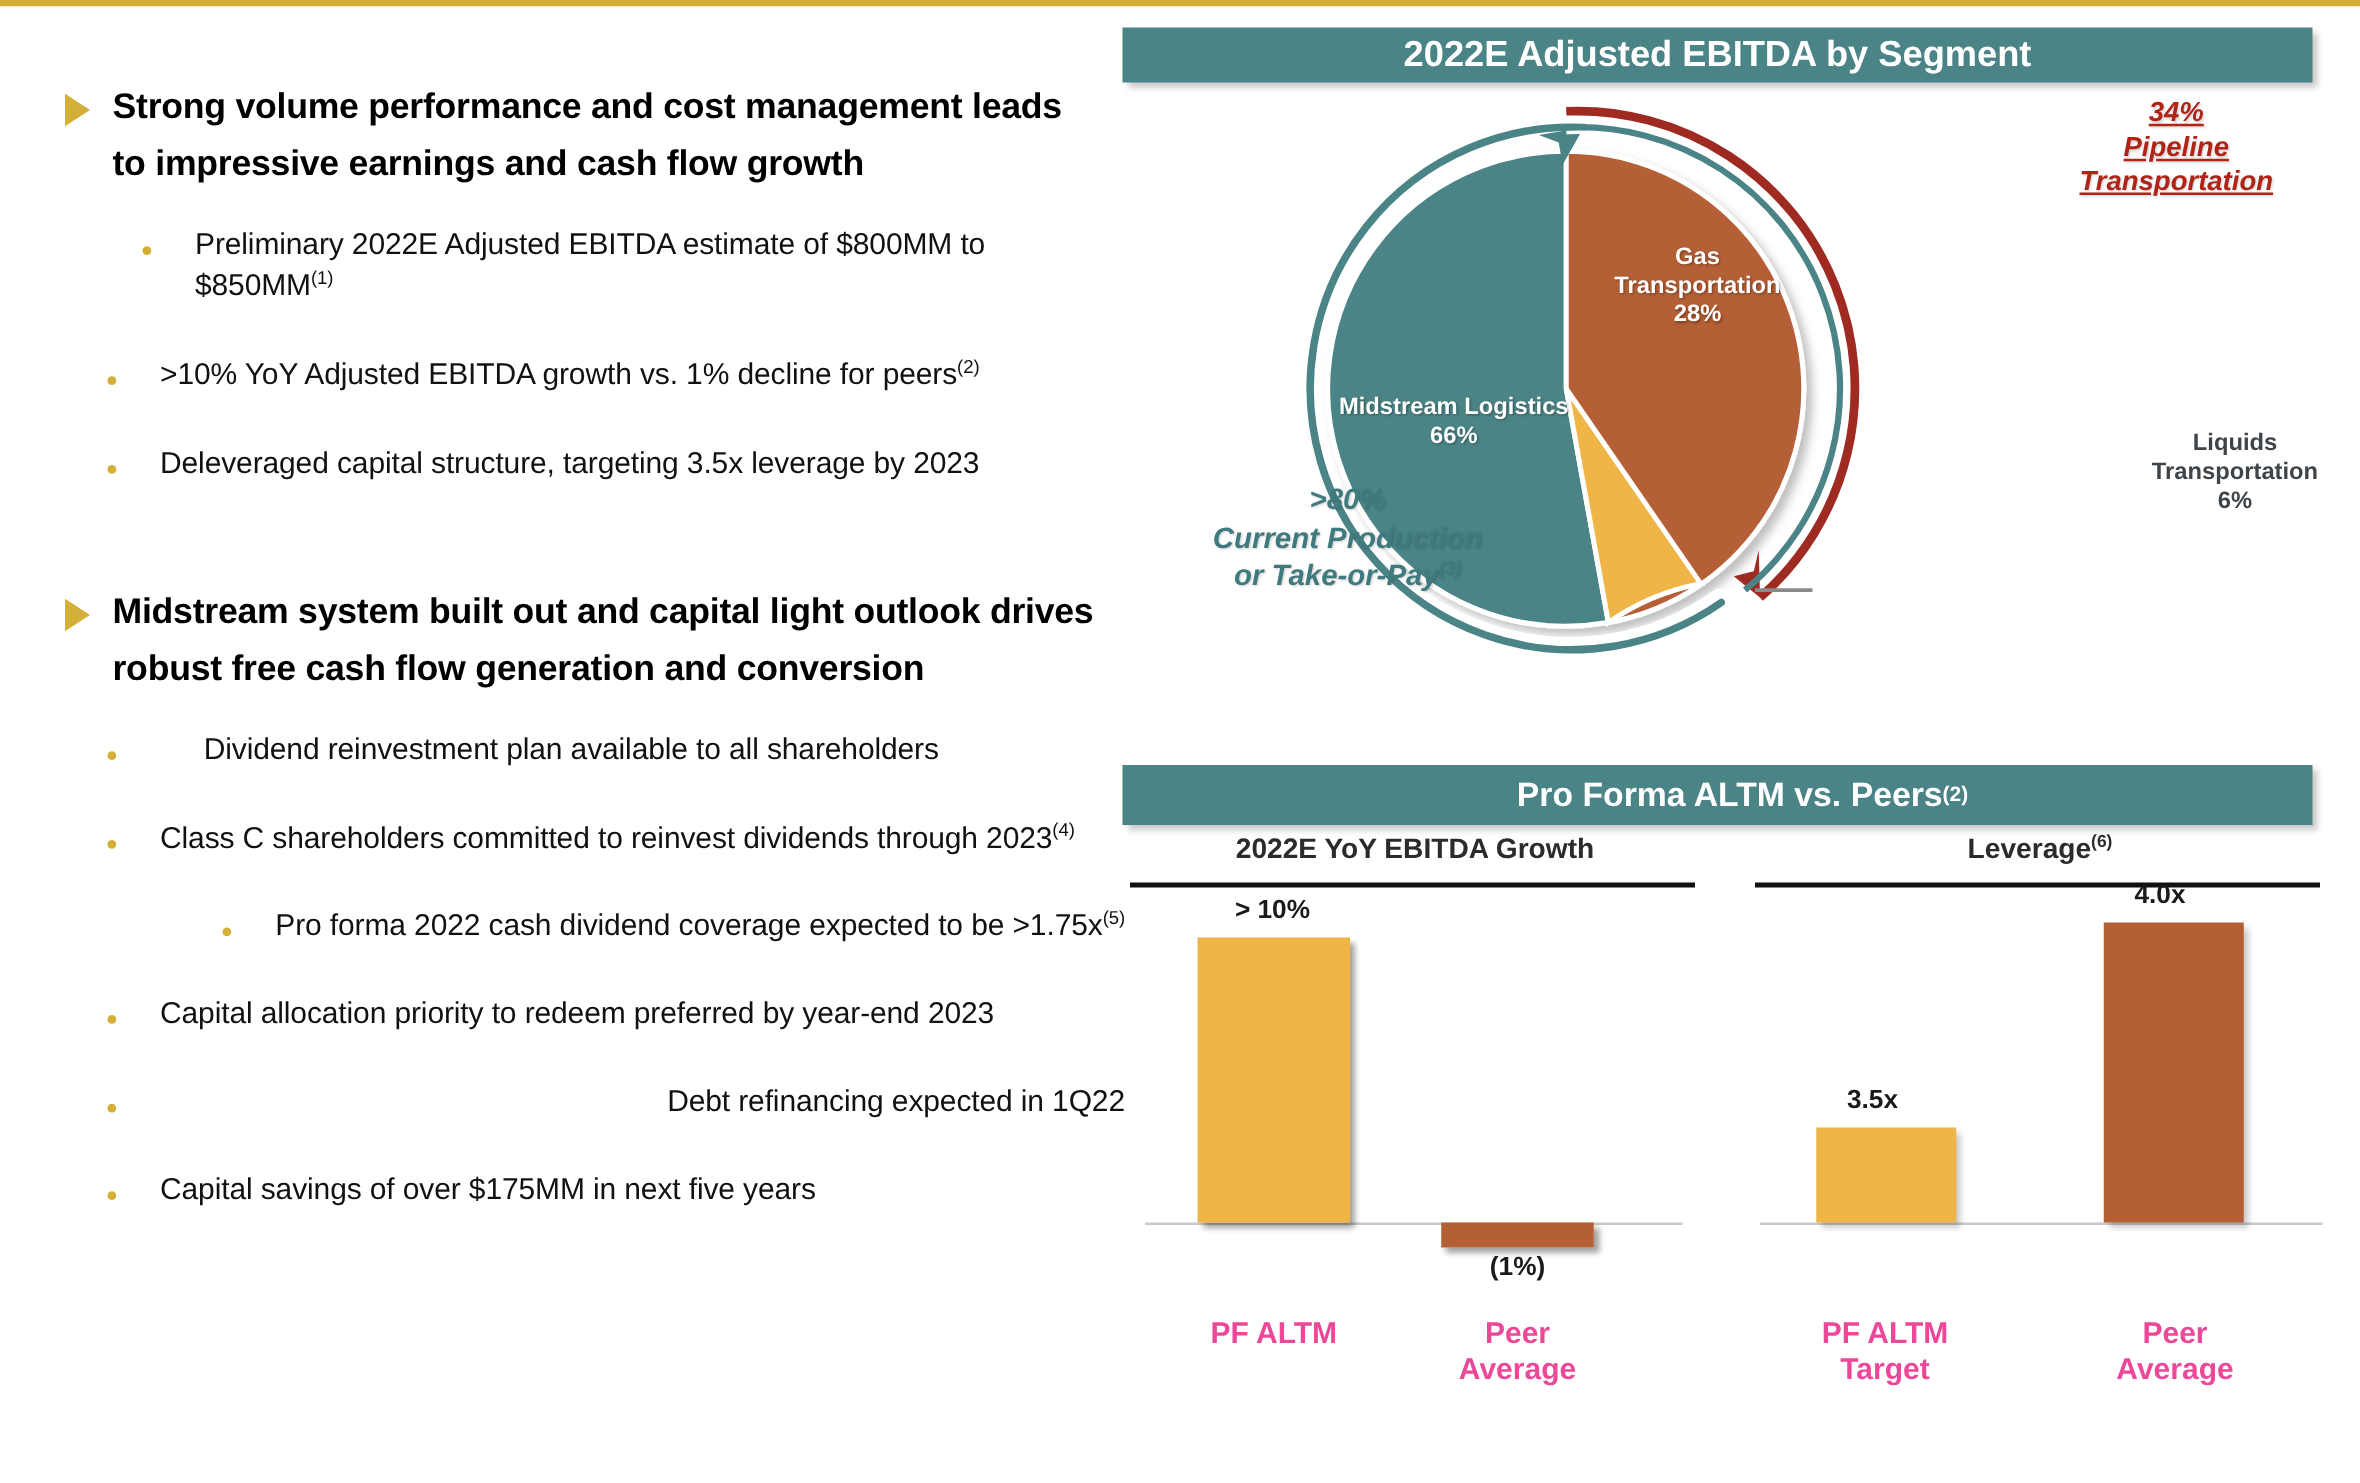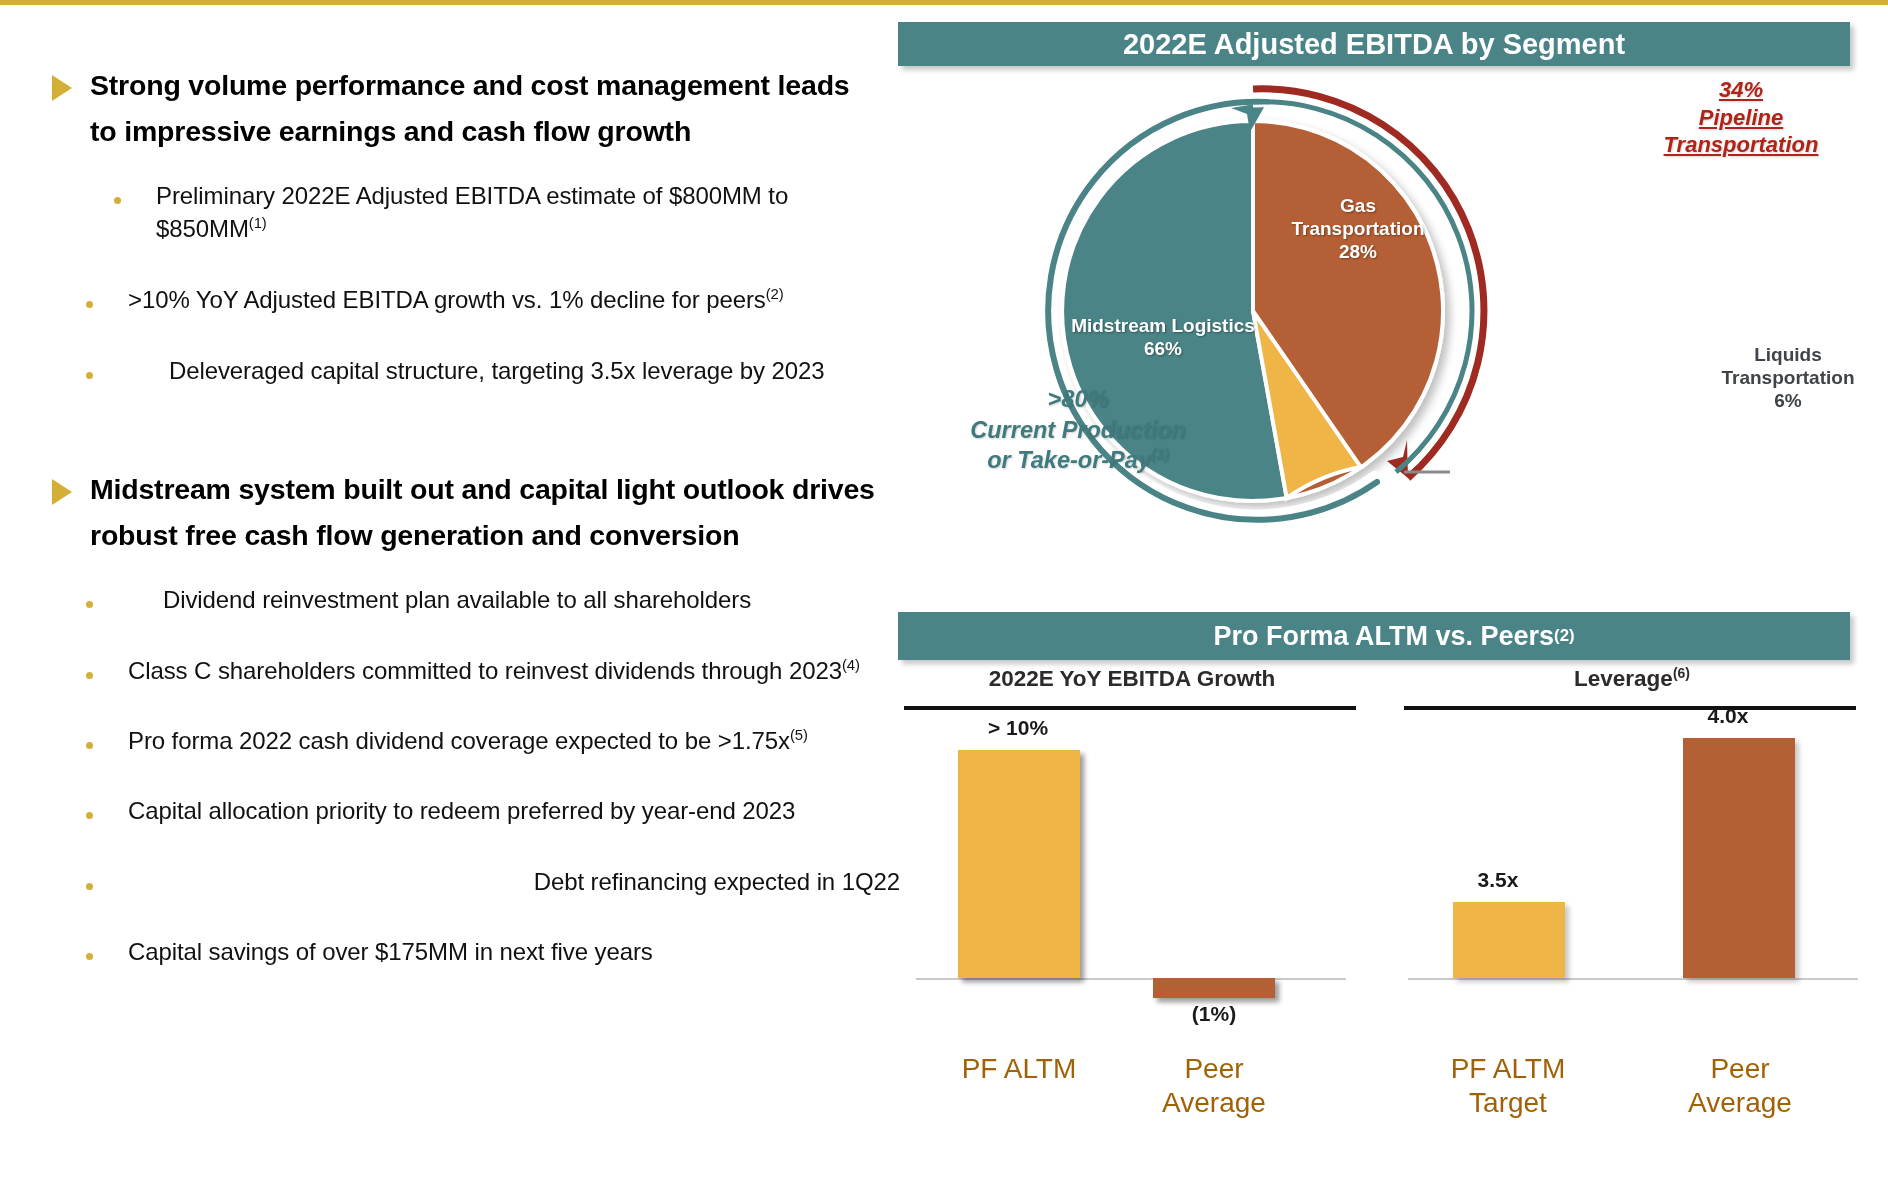--- a/index.html
+++ b/index.html
@@ -115,21 +115,21 @@
     box-shadow:4px 4px 5px rgba(0,0,0,0.22);
   }
   .bar.gold { background:#EFB547; }
   .bar.rust { background:#B45F34; }
 
   .bar-value {
     position:absolute; font-size:21px; font-weight:bold; color:#1A1A1A;
     text-align:center;
   }
   .bar-cat {
-    position:absolute; font-size:28px; font-weight:normal; color:#a16207;
+    position:absolute; font-size:24px; font-weight:bold; color:#ec4899;
     text-align:center; line-height:1.22;
   }
 </style>
 </head>
 <body>
 
 <div id="slide">
 
   <div class="top-rule"></div>
 
@@ -142,42 +142,42 @@
       </div>
       <div class="sub-list">
         <div class="sub-item" style="margin-top:4px;margin-left:28px;">
           <div class="dot"></div>
           <div class="sub-text"><span>Preliminary 2022E Adjusted EBITDA estimate of $800MM to $850MM</span><sup>(1)</sup></div>
         </div>
         <div class="sub-item" style="margin-top:39px;">
           <div class="dot"></div>
           <div class="sub-text"><span>&gt;10% YoY Adjusted EBITDA growth vs. 1% decline for peers</span><sup>(2)</sup></div>
         </div>
-        <div class="sub-item" style="margin-top:39px;gap:41px;">
+        <div class="sub-item" style="margin-top:39px;">
           <div class="dot"></div>
           <div class="sub-text"><span>Deleveraged capital structure, targeting 3.5x leverage by 2023</span><sup></sup></div>
         </div>
       </div>
     </div>
 
     <div class="section" style="margin-top:78px;">
       <div class="headline-row">
         <div class="tri-bullet"></div>
         <div class="headline">Midstream system built out and capital light outlook drives robust free cash flow generation and conversion</div>
       </div>
       <div class="sub-list">
         <div class="sub-item" style="margin-top:6px;gap:35px;">
           <div class="dot"></div>
           <div class="sub-text"><span>Dividend reinvestment plan available to all shareholders</span><sup></sup></div>
         </div>
         <div class="sub-item" style="margin-top:38px;">
           <div class="dot"></div>
           <div class="sub-text"><span>Class C shareholders committed to reinvest dividends through 2023</span><sup>(4)</sup></div>
         </div>
-        <div class="sub-item" style="margin-top:38px;">
+        <div class="sub-item" style="margin-top:38px;justify-content:flex-end;">
           <div class="dot"></div>
           <div class="sub-text"><span>Pro forma 2022 cash dividend coverage expected to be &gt;1.75x</span><sup>(5)</sup></div>
         </div>
         <div class="sub-item" style="margin-top:38px;">
           <div class="dot"></div>
           <div class="sub-text"><span>Capital allocation priority to redeem preferred by year-end 2023</span><sup></sup></div>
         </div>
         <div class="sub-item" style="margin-top:38px;justify-content:space-between;">
           <div class="dot"></div>
           <div class="sub-text"><span>Debt refinancing expected in 1Q22</span><sup></sup></div>

